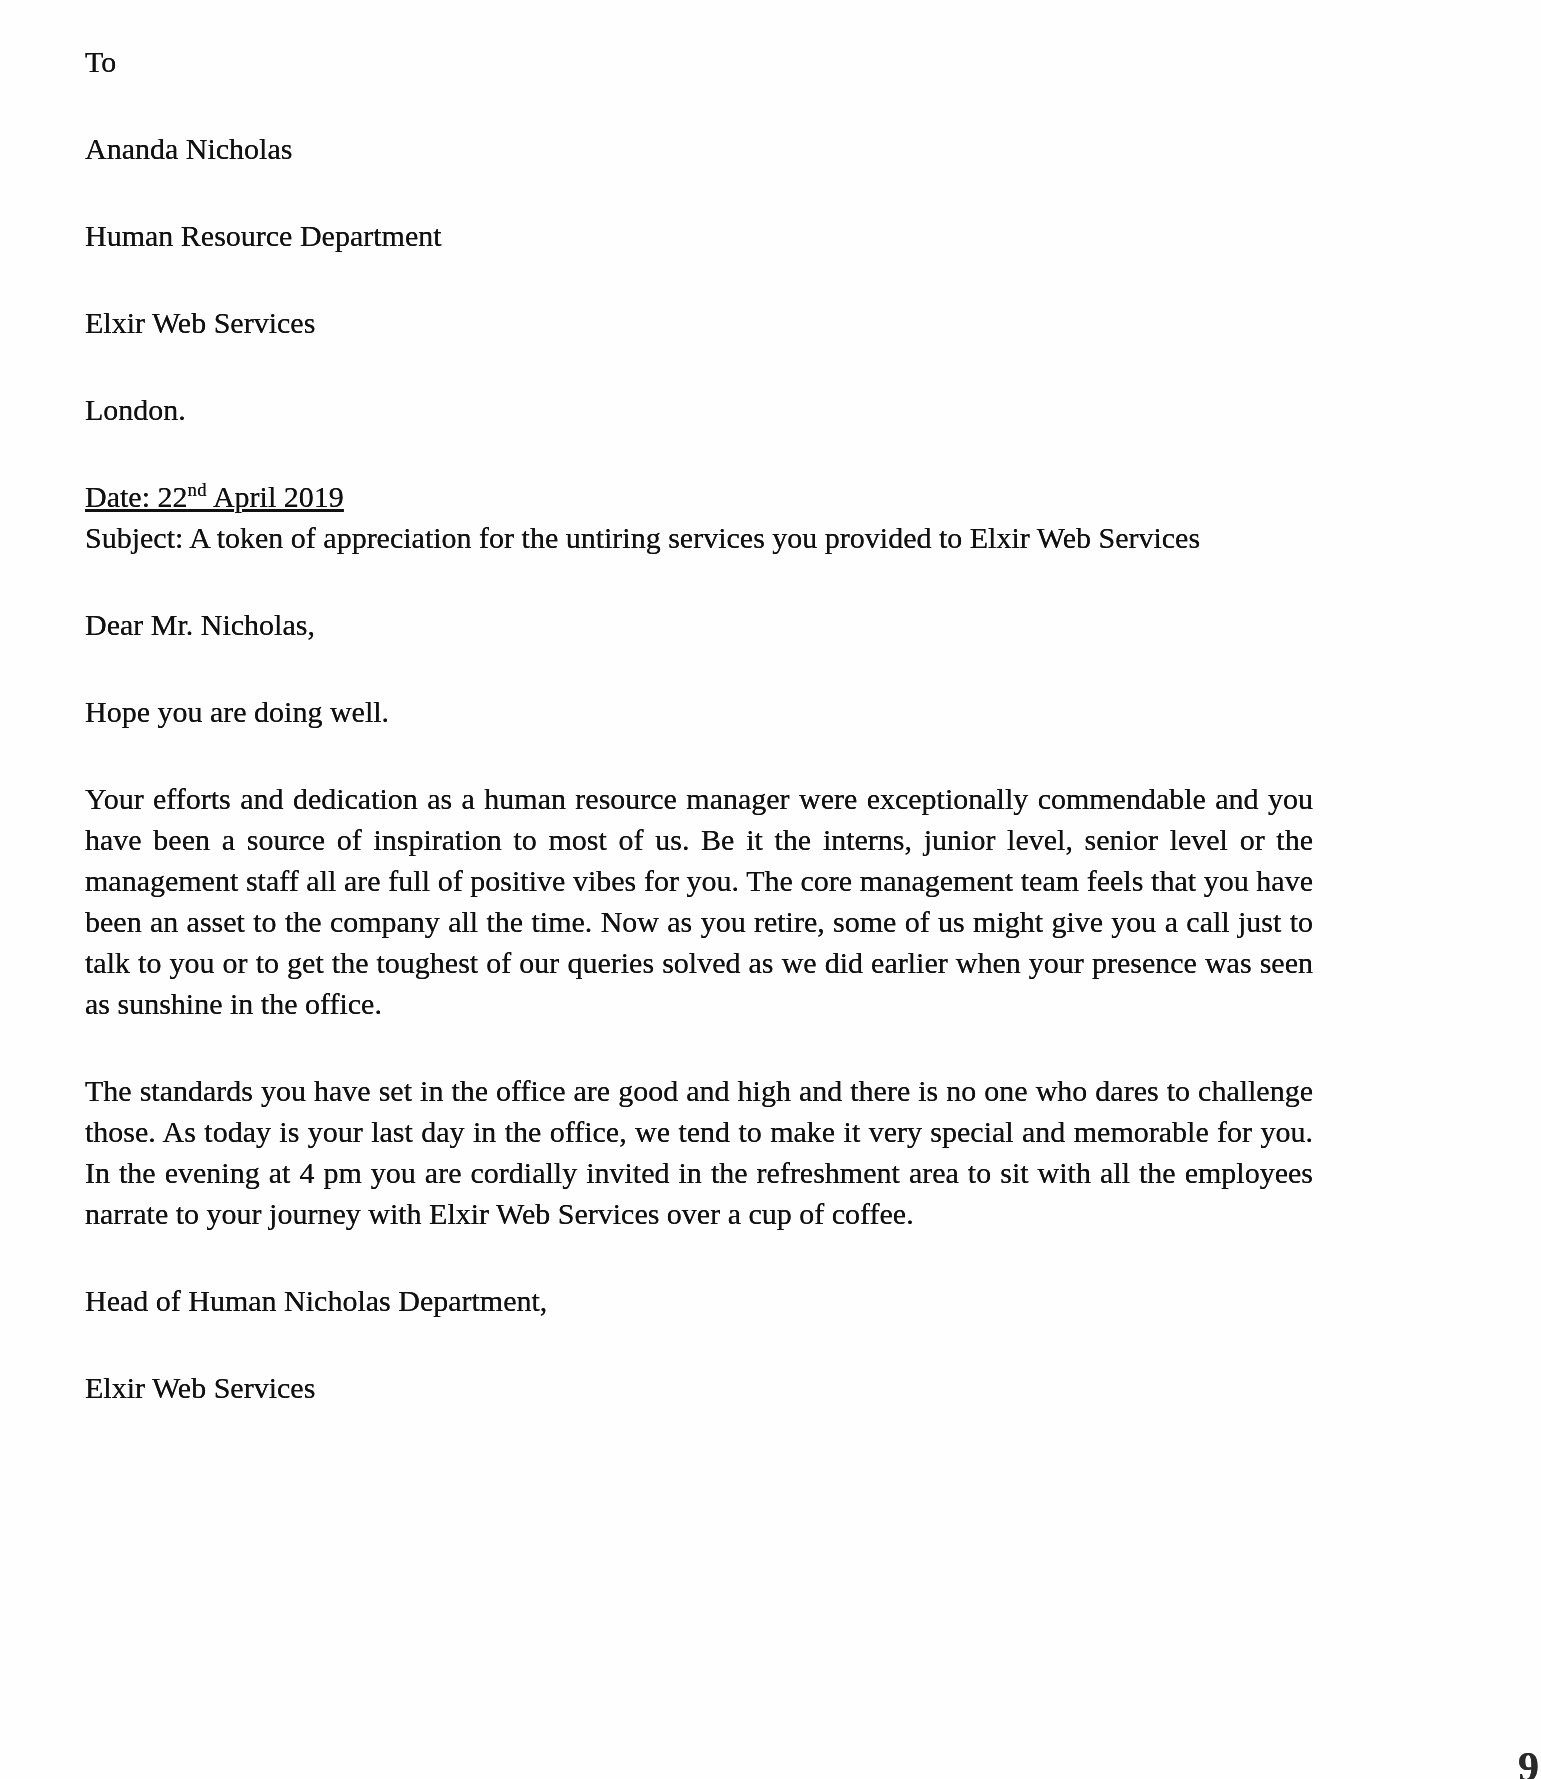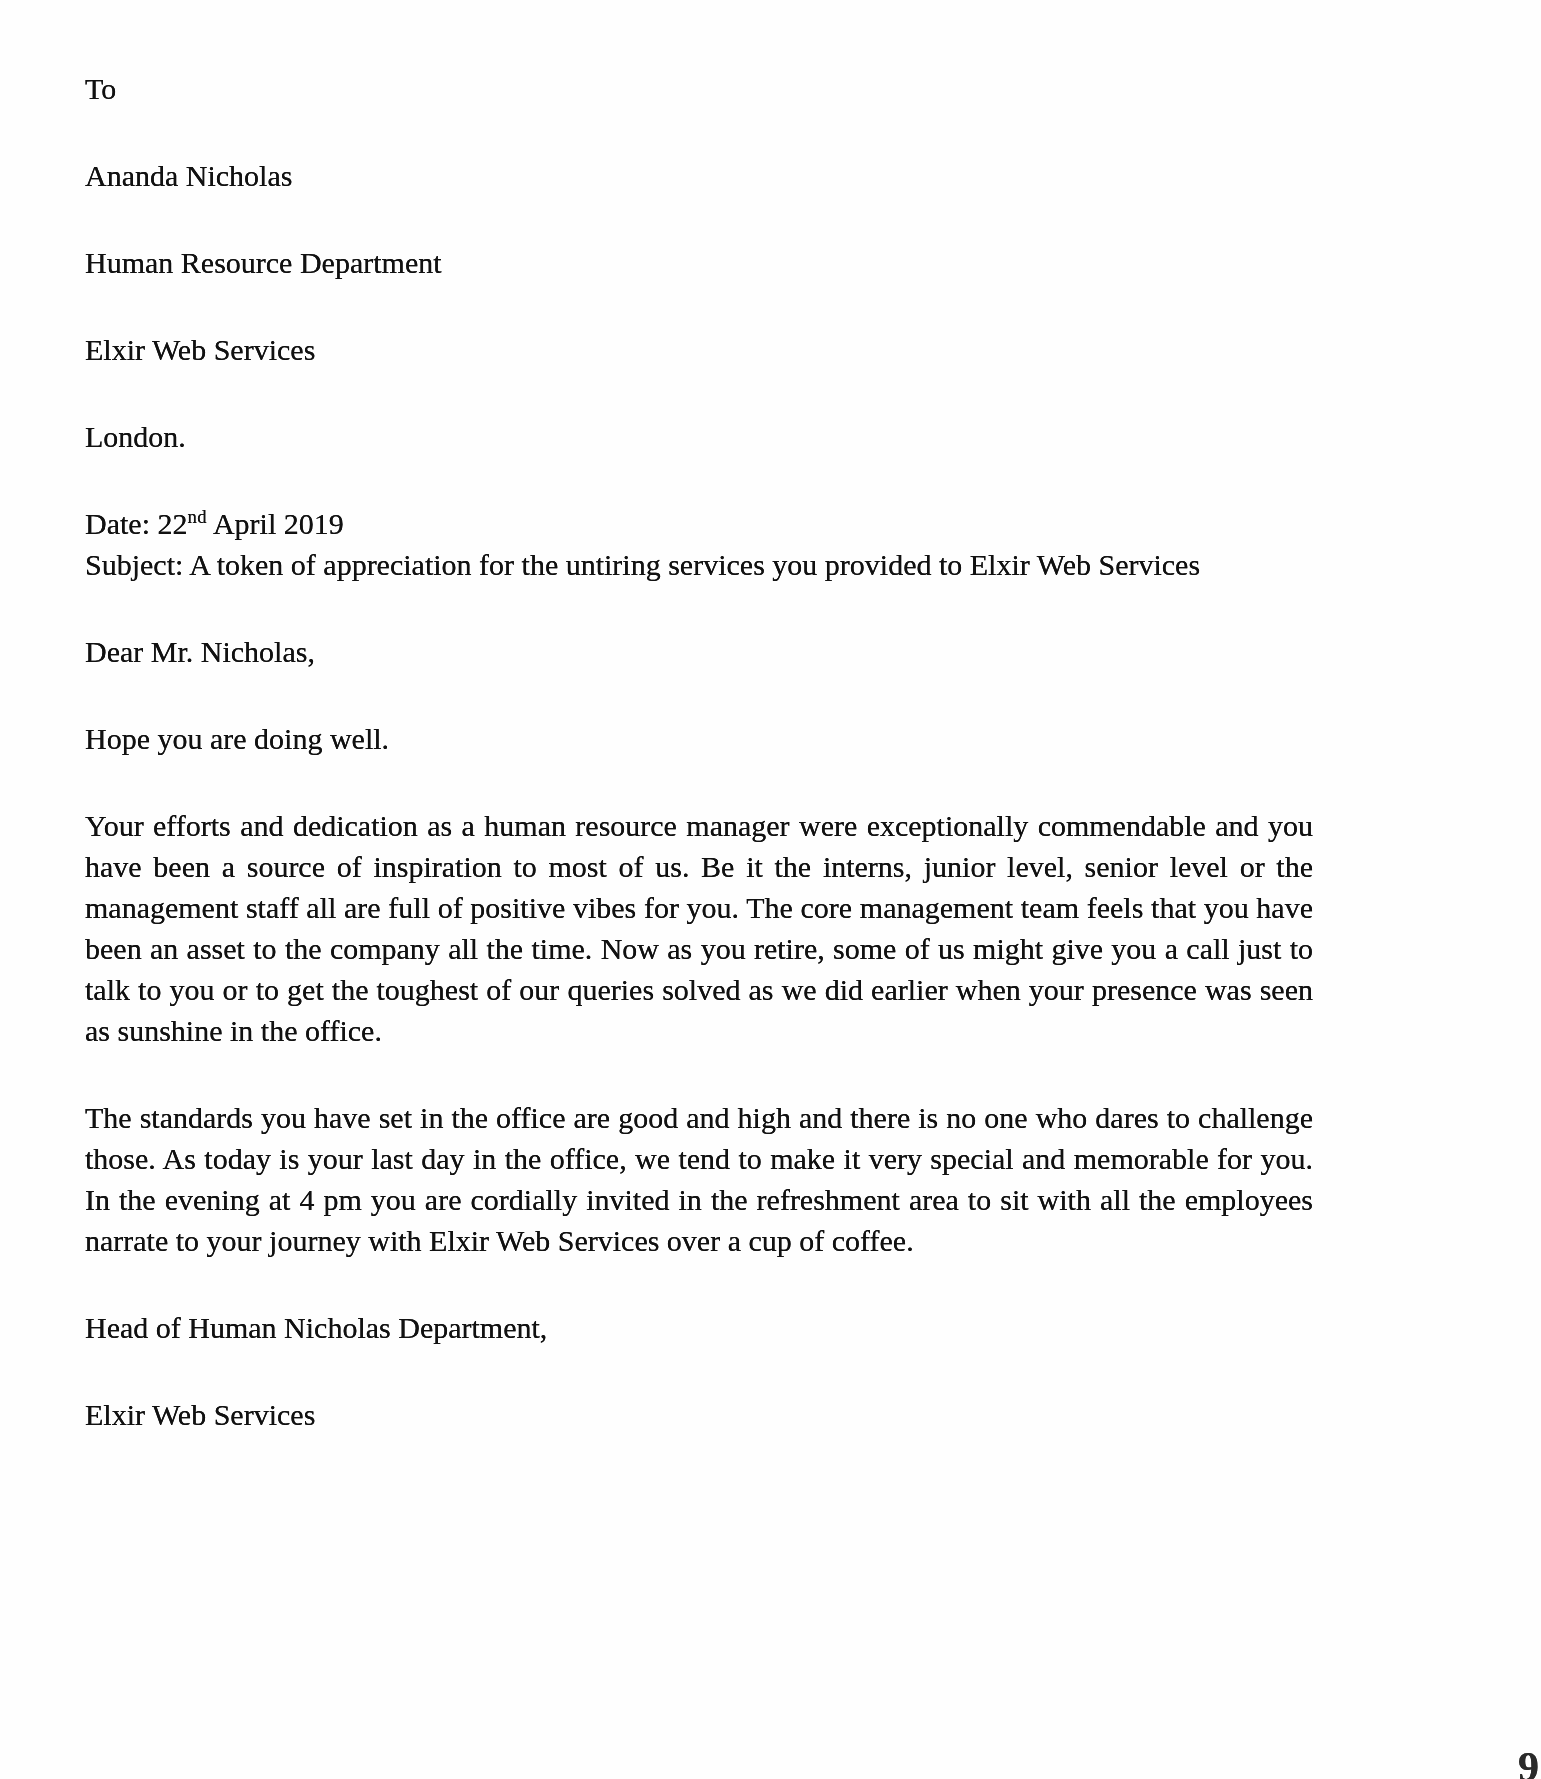--- a/index.html
+++ b/index.html
@@ -17,28 +17,28 @@
     overflow: hidden;
     font-family: "Liberation Serif", "DejaVu Serif", serif;
     color: var(--ink, #111);
     
     text-shadow: 0 0 0.5px currentColor;
   }
 
   .content {
     position: absolute;
     left: 85px;
-    top: 68px;
+    top: 41px;
     width: 1228px;
     font-size: 30px;
     line-height: 41px;
   }
 
   .line  { margin: 0 0 46px 0; white-space: nowrap; }
-  .tight { margin: 0; white-space: nowrap; }
+  .tight { margin: 0; white-space: nowrap; text-decoration: underline; }
   .para  {
     margin: 0 0 46px 0;
     text-align: justify;
     white-space: normal;
   }
 
   sup.ord {
     font-size: 0.62em;
     line-height: 0;
     vertical-align: super;

